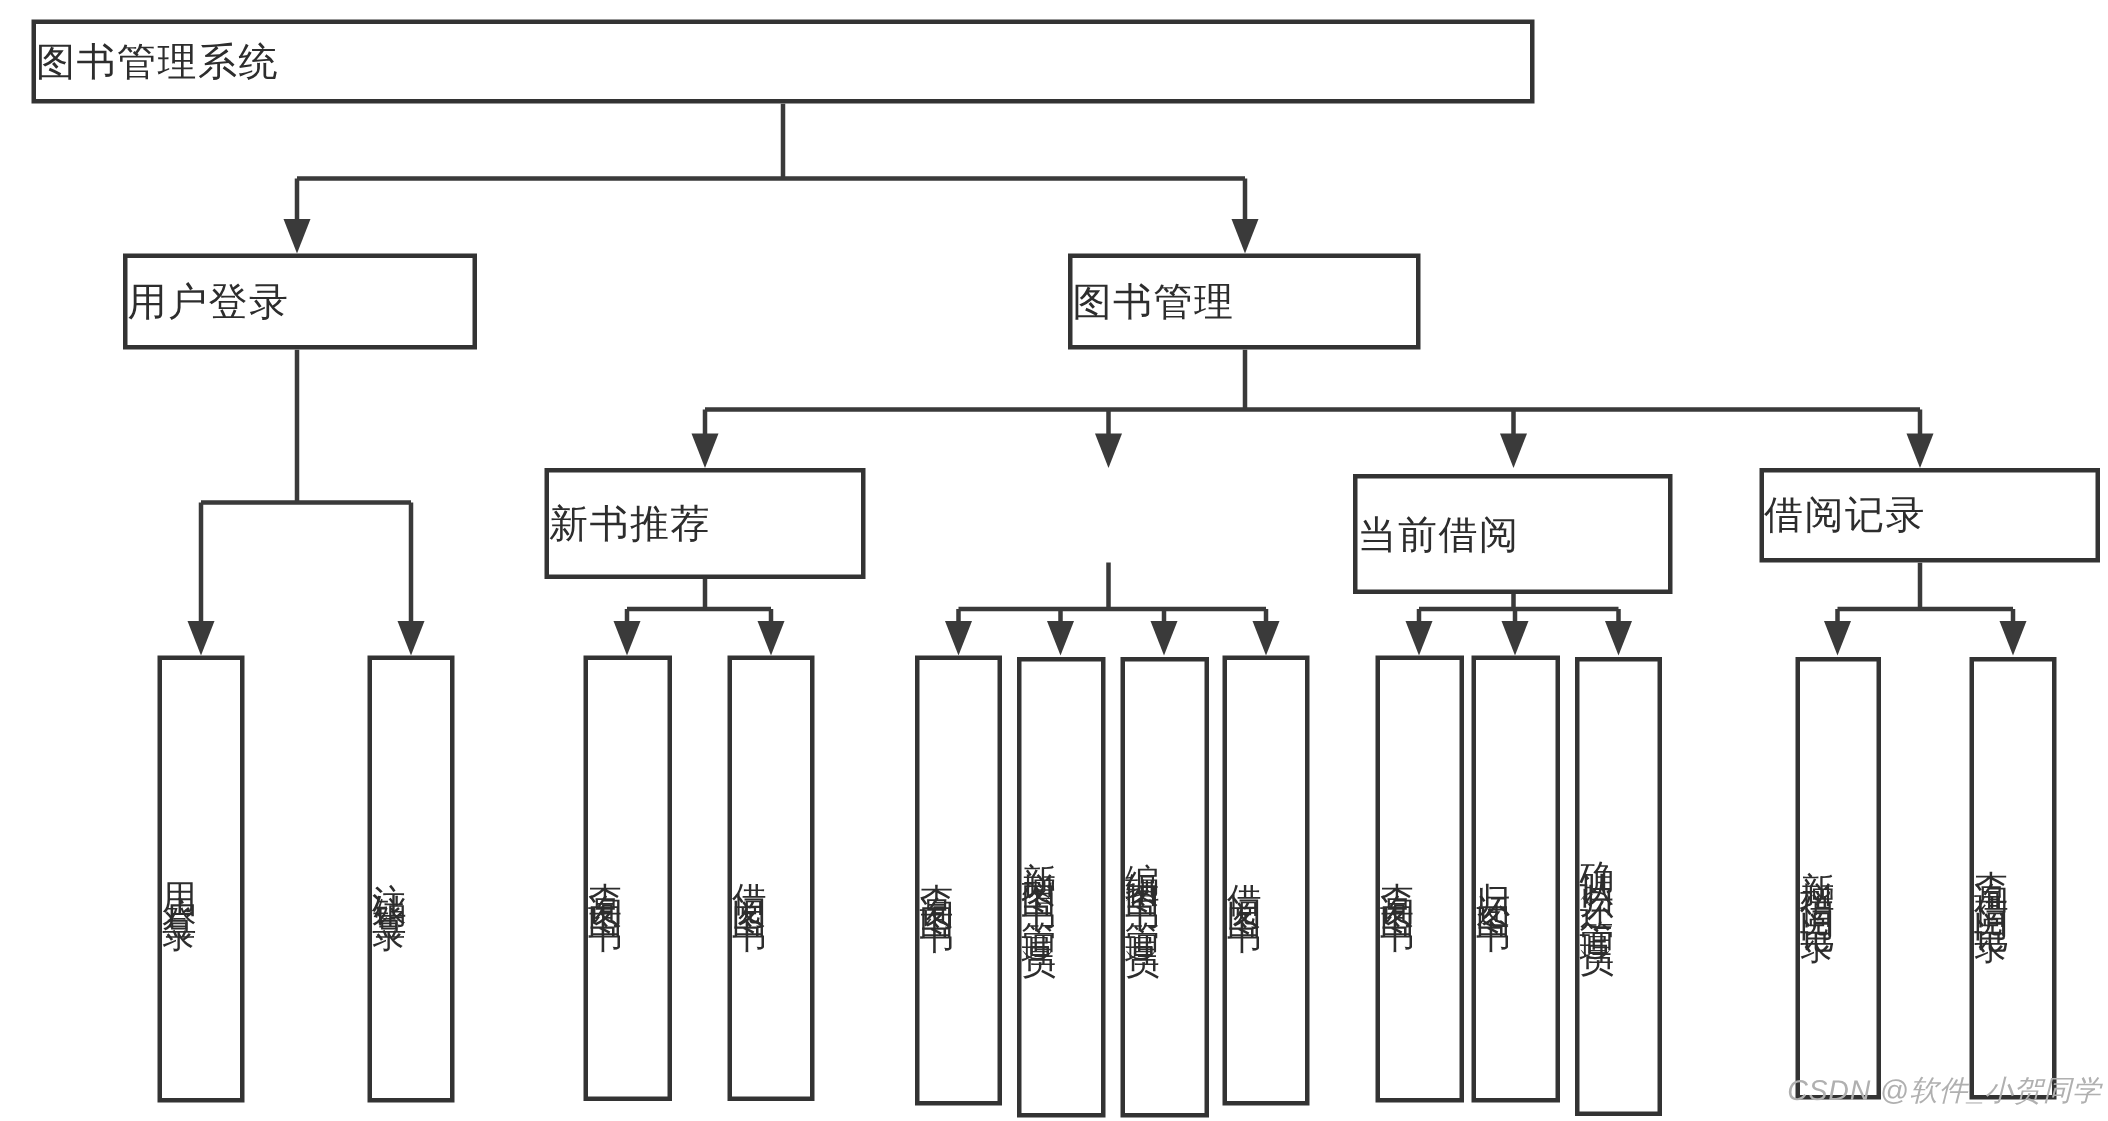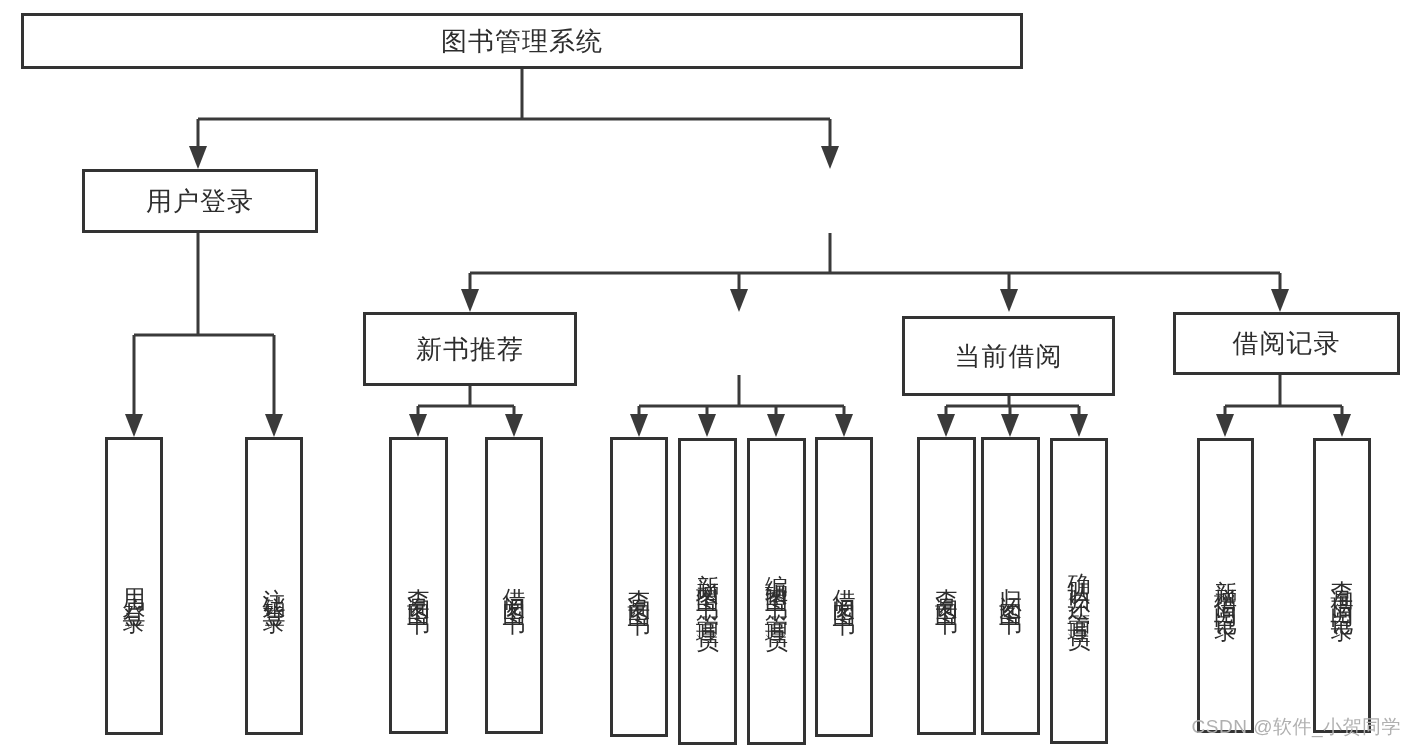--- a/index.html
+++ b/index.html
@@ -14,32 +14,33 @@
     position:relative;width:1405px;height:747px;background:var(--bg);
     overflow:hidden;
     font-family:"Liberation Sans","DejaVu Sans",sans-serif;
   }
   svg.wires{position:absolute;left:0;top:0;}
   svg.wires path{stroke:var(--line);stroke-width:3;fill:none;}
   svg.wires polygon{fill:var(--line);}
   .node{
     position:absolute;box-sizing:border-box;
     border:3px solid var(--border);background:#fff;
-    display:flex;align-items:center;justify-content:center;
+    display:flex;align-items:center;
     color:var(--text);
   }
   .node.h span{font-size:26px;letter-spacing:1px;white-space:nowrap;}
   .node.v span{
     writing-mode:vertical-rl;text-orientation:mixed;
     font-size:23px;letter-spacing:8px;line-height:1;white-space:nowrap;
   }
   .watermark{
     position:absolute;top:714px;right:4px;
     font-size:19px;color:var(--watermark);letter-spacing:0.5px;
     white-space:nowrap;
+    font-style:italic;
   }
 </style>
 </head>
 <body>
 
 <div class="canvas">
 
   <svg class="wires" width="1405" height="747">
     <g>
       <path d="M522,69 V119 M198,119 H830 M198,119 V149 M830,119 V149"></path>
@@ -72,20 +73,23 @@
         <polygon points="1333,414 1351,414 1342,437"></polygon>
       </g>
   </svg>
 
   <div class="node h" style="left:21px;top:13px;width:1002px;height:56px">
     <span>图书管理系统</span>
   </div>
 
   <div class="node h" style="left:82px;top:169px;width:236px;height:64px">
     <span>用户登录</span>
+  </div>
+  <div class="node h" style="left:712px;top:169px;width:235px;height:64px">
+    <span>图书管理</span>
   </div>
 
   <div class="node h" style="left:363px;top:312px;width:214px;height:74px">
     <span>新书推荐</span>
   </div>
   <div class="node h" style="left:902px;top:316px;width:213px;height:80px">
     <span>当前借阅</span>
   </div>
   <div class="node h" style="left:1173px;top:312px;width:227px;height:63px">
     <span>借阅记录</span>

